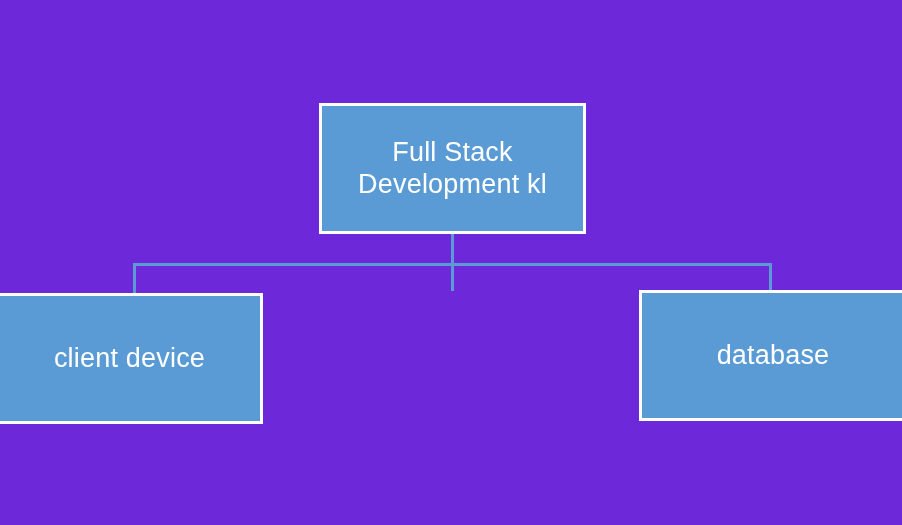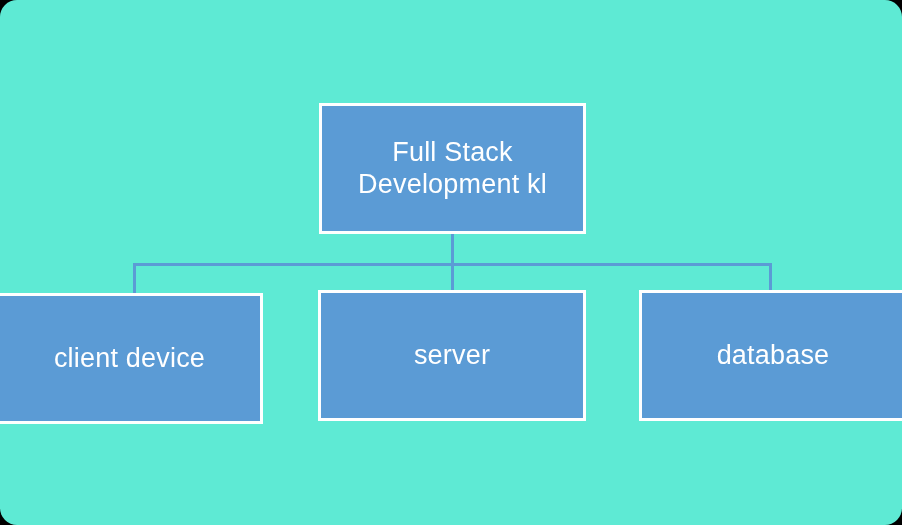--- a/index.html
+++ b/index.html
@@ -10,22 +10,21 @@
   body {
     width: 902px;
     height: 525px;
     overflow: hidden;
     font-family: "Liberation Sans", sans-serif;
   }
   #canvas {
     position: relative;
     width: 902px;
     height: 525px;
-    background: #5eead4;
-    border-radius: 17px;
+    background: #6d28d9;
   }
   .node {
     position: absolute;
     box-sizing: border-box;
     background: #5B9BD5;
     border: 3px solid #FFFFFF;
     display: flex;
     align-items: center;
     justify-content: center;
     text-align: center;
@@ -110,21 +109,18 @@
 
   <div class="node" id="node-root">
     <span class="label">Full Stack
 Development kl</span>
   </div>
 
   <div class="node" id="node-client">
     <span class="label">client device</span>
   </div>
 
-  <div class="node" id="node-server">
-    <span class="label">server</span>
-  </div>
 
   <div class="node" id="node-database">
     <span class="label">database</span>
   </div>
 
 </div>
 
 </body></html>

